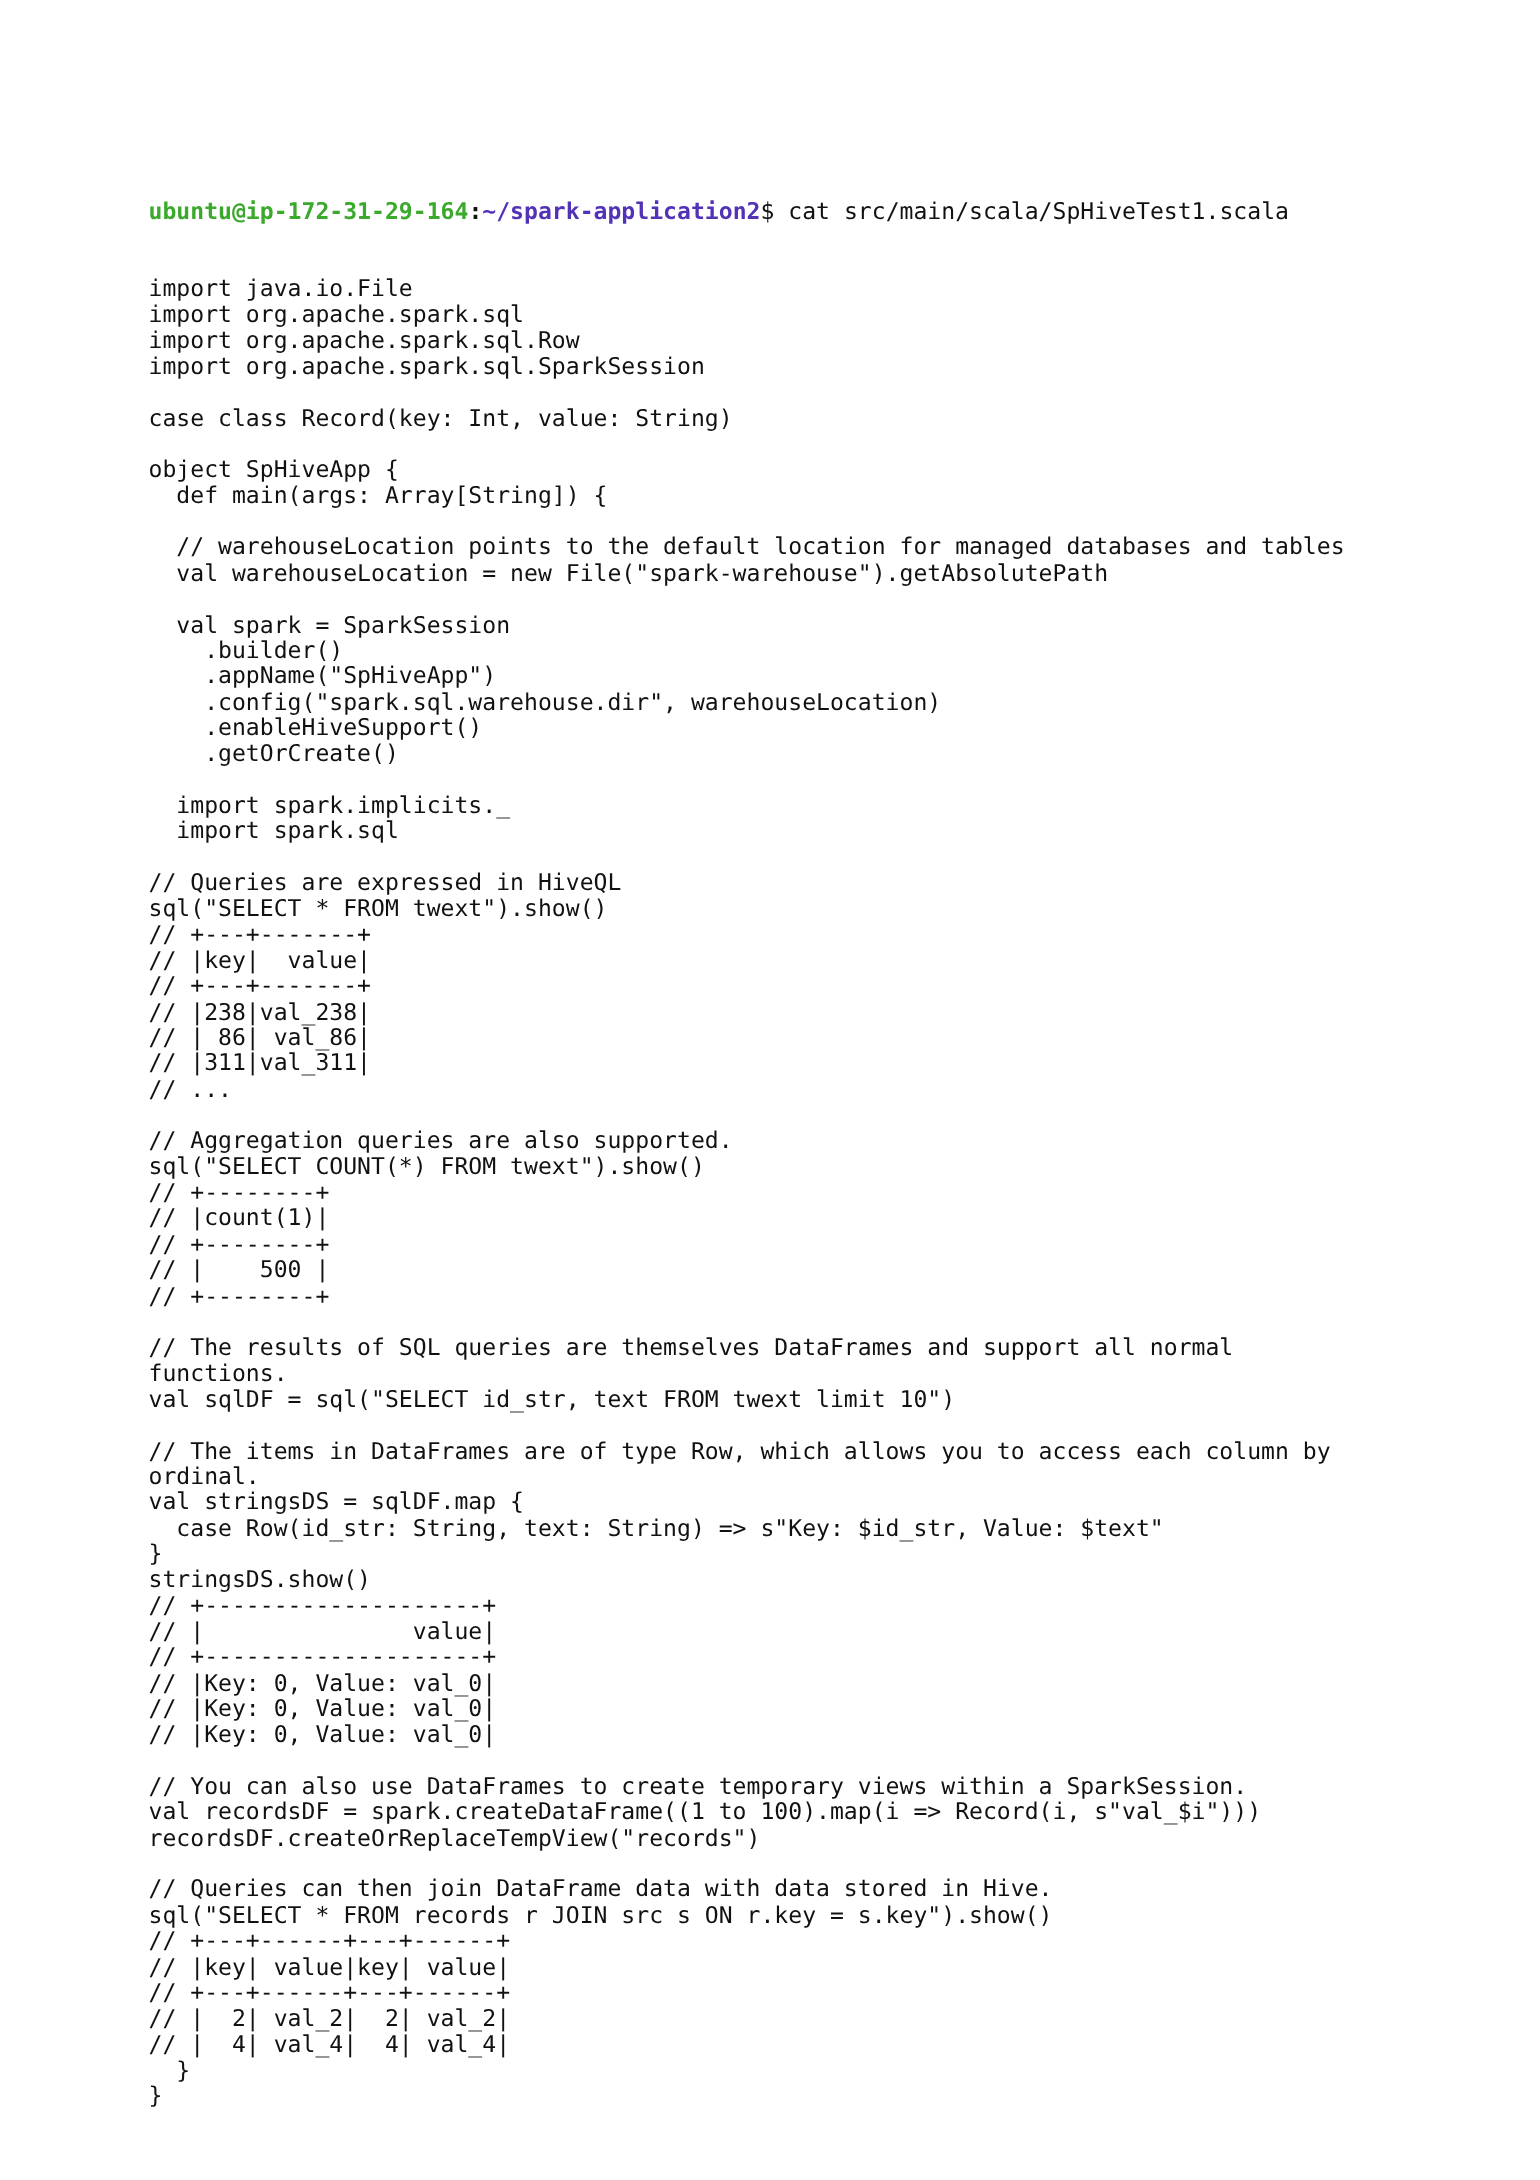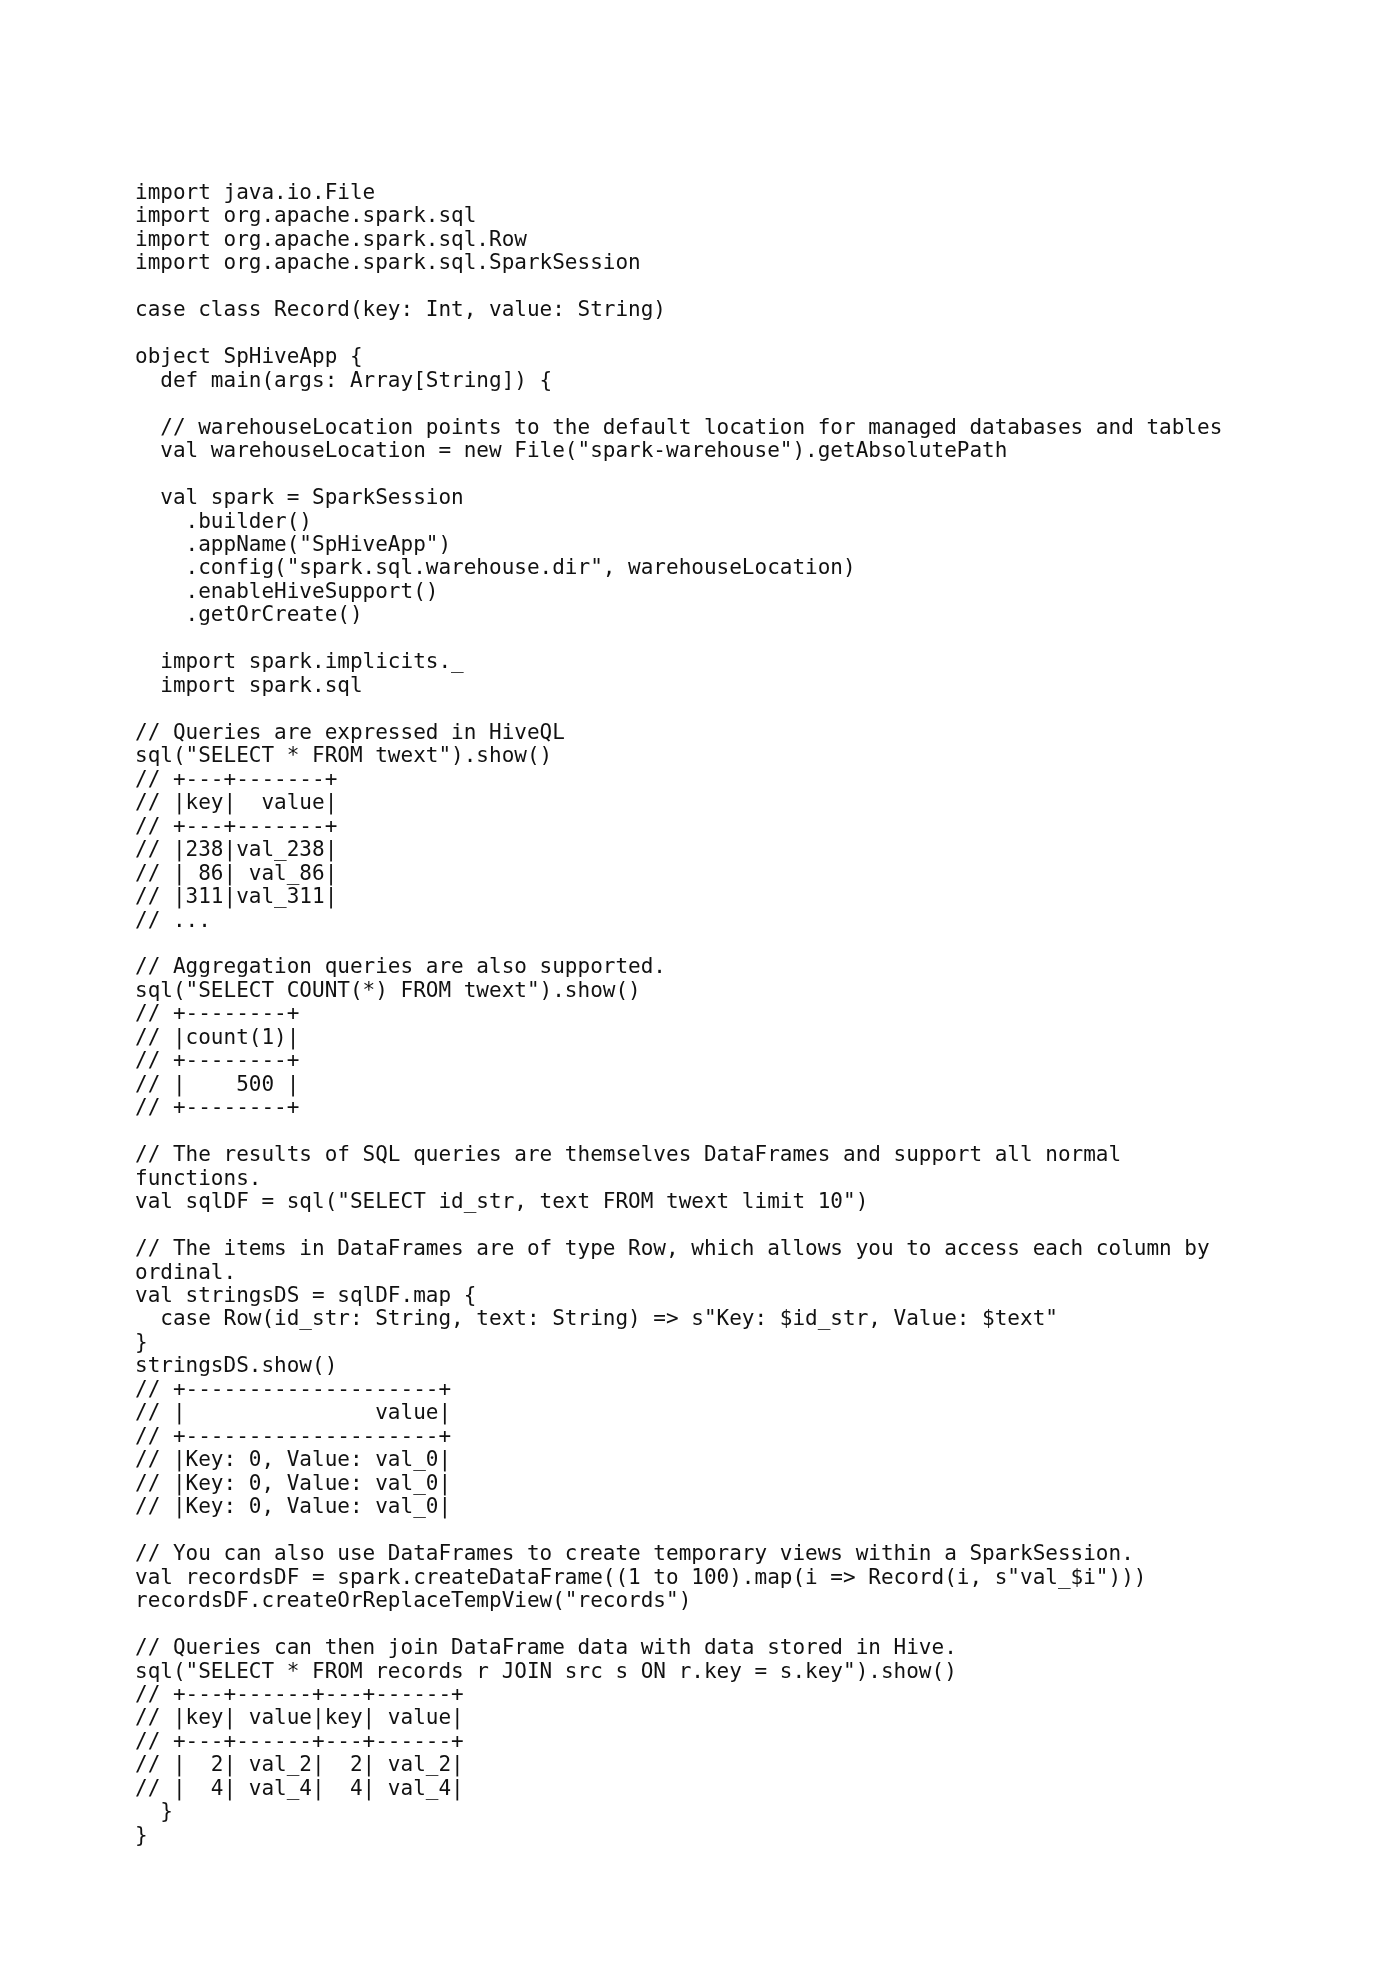--- a/index.html
+++ b/index.html
@@ -32,14 +32,15 @@
   .prompt-user { color: #3aa92c; font-weight: bold; }
   .prompt-sep { color: #111111; font-weight: bold; }
   .prompt-path { color: #5233b8; font-weight: bold; }
   .prompt-dollar { color: #111111; }
   .cmd { color: #111111; }
 </style>
 </head>
 <body>
 
 <div class="terminal">
+  <span class="line"><span class="prompt-user">ubuntu@ip-172-31-29-164</span><span class="prompt-sep">:</span><span class="prompt-path">~/spark-application2</span><span class="prompt-dollar">$</span><span class="cmd"> cat src/main/scala/SpHiveTest1.scala</span></span>
   <div id="output"><span class="line">import java.io.File</span><span class="line">import org.apache.spark.sql</span><span class="line">import org.apache.spark.sql.Row</span><span class="line">import org.apache.spark.sql.SparkSession</span><span class="line">&nbsp;</span><span class="line">case class Record(key: Int, value: String)</span><span class="line">&nbsp;</span><span class="line">object SpHiveApp {</span><span class="line">  def main(args: Array[String]) {</span><span class="line">&nbsp;</span><span class="line">  // warehouseLocation points to the default location for managed databases and tables</span><span class="line">  val warehouseLocation = new File("spark-warehouse").getAbsolutePath</span><span class="line">&nbsp;</span><span class="line">  val spark = SparkSession</span><span class="line">    .builder()</span><span class="line">    .appName("SpHiveApp")</span><span class="line">    .config("spark.sql.warehouse.dir", warehouseLocation)</span><span class="line">    .enableHiveSupport()</span><span class="line">    .getOrCreate()</span><span class="line">&nbsp;</span><span class="line">  import spark.implicits._</span><span class="line">  import spark.sql</span><span class="line">&nbsp;</span><span class="line">// Queries are expressed in HiveQL</span><span class="line">sql("SELECT * FROM twext").show()</span><span class="line">// +---+-------+</span><span class="line">// |key|  value|</span><span class="line">// +---+-------+</span><span class="line">// |238|val_238|</span><span class="line">// | 86| val_86|</span><span class="line">// |311|val_311|</span><span class="line">// ...</span><span class="line">&nbsp;</span><span class="line">// Aggregation queries are also supported.</span><span class="line">sql("SELECT COUNT(*) FROM twext").show()</span><span class="line">// +--------+</span><span class="line">// |count(1)|</span><span class="line">// +--------+</span><span class="line">// |    500 |</span><span class="line">// +--------+</span><span class="line">&nbsp;</span><span class="line">// The results of SQL queries are themselves DataFrames and support all normal</span><span class="line">functions.</span><span class="line">val sqlDF = sql("SELECT id_str, text FROM twext limit 10")</span><span class="line">&nbsp;</span><span class="line">// The items in DataFrames are of type Row, which allows you to access each column by</span><span class="line">ordinal.</span><span class="line">val stringsDS = sqlDF.map {</span><span class="line">  case Row(id_str: String, text: String) =&gt; s"Key: $id_str, Value: $text"</span><span class="line">}</span><span class="line">stringsDS.show()</span><span class="line">// +--------------------+</span><span class="line">// |               value|</span><span class="line">// +--------------------+</span><span class="line">// |Key: 0, Value: val_0|</span><span class="line">// |Key: 0, Value: val_0|</span><span class="line">// |Key: 0, Value: val_0|</span><span class="line">&nbsp;</span><span class="line">// You can also use DataFrames to create temporary views within a SparkSession.</span><span class="line">val recordsDF = spark.createDataFrame((1 to 100).map(i =&gt; Record(i, s"val_$i")))</span><span class="line">recordsDF.createOrReplaceTempView("records")</span><span class="line">&nbsp;</span><span class="line">// Queries can then join DataFrame data with data stored in Hive.</span><span class="line">sql("SELECT * FROM records r JOIN src s ON r.key = s.key").show()</span><span class="line">// +---+------+---+------+</span><span class="line">// |key| value|key| value|</span><span class="line">// +---+------+---+------+</span><span class="line">// |  2| val_2|  2| val_2|</span><span class="line">// |  4| val_4|  4| val_4|</span><span class="line">  }</span><span class="line">}</span></div>
 </div>
 
 </body></html>

